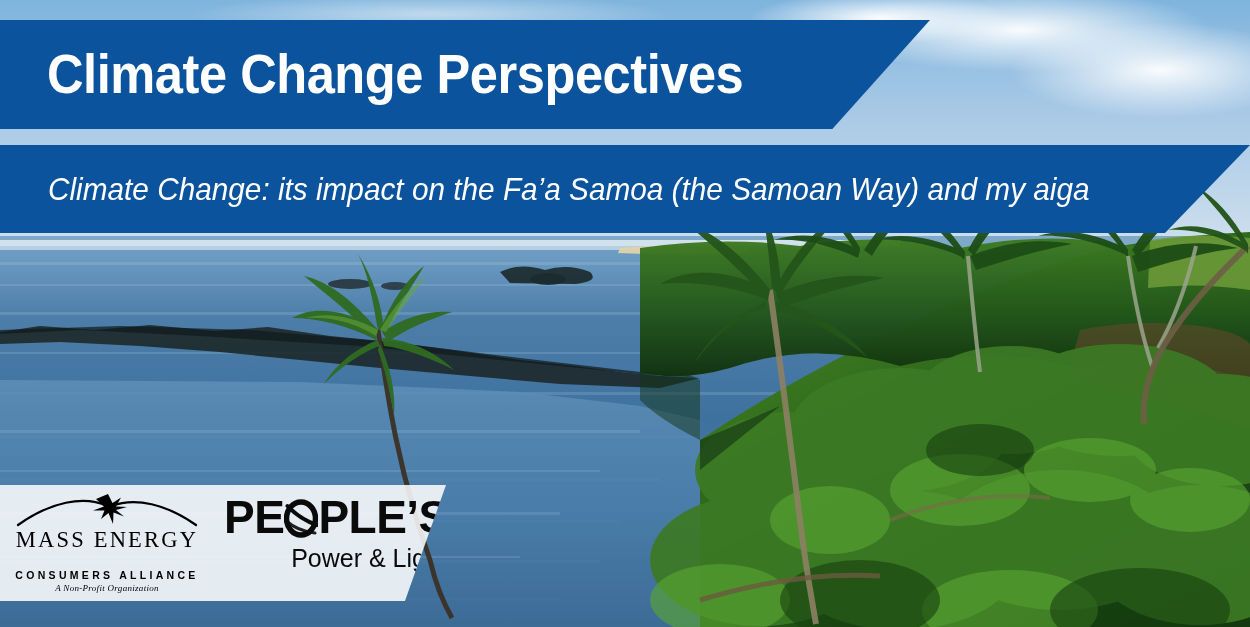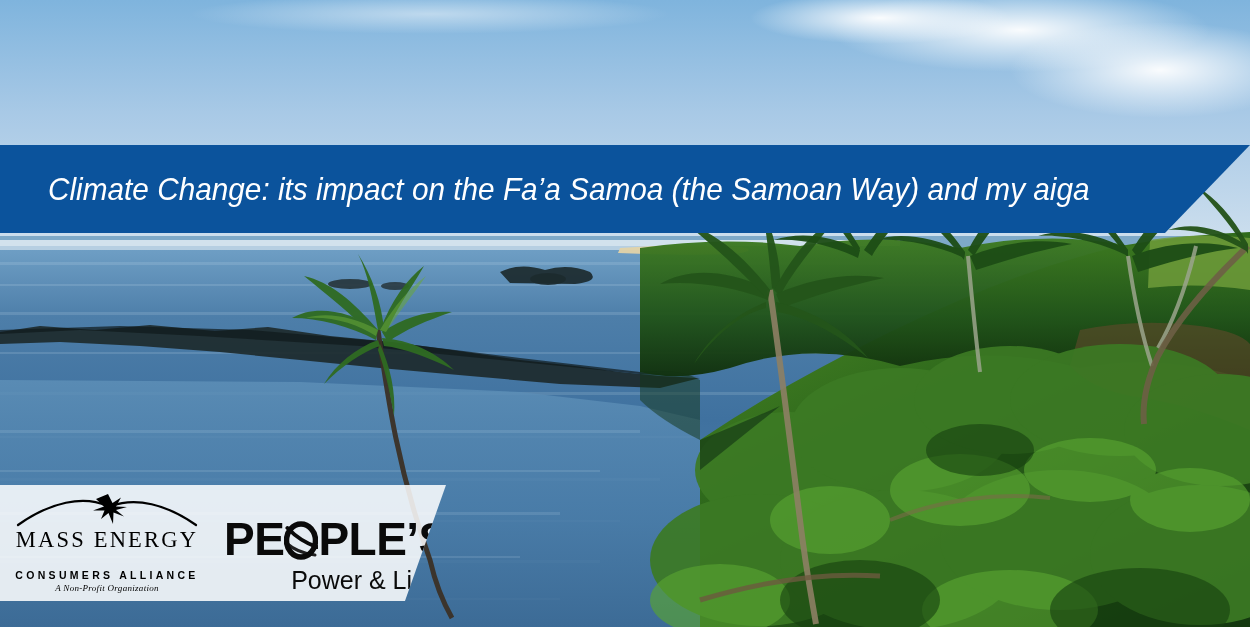--- a/index.html
+++ b/index.html
@@ -84,21 +84,21 @@
     width: 446px;
     height: 116px;
     background: rgba(255,255,255,0.86);
     clip-path: polygon(0 0, 100% 0, 90.8% 100%, 0 100%);
     z-index: 6;
     display: flex;
     align-items: center;
   }
   .logo-row {
     display: flex;
-    align-items: flex-end;
+    align-items: flex-start;
     width: 100%;
     padding-left: 14px;
     box-sizing: border-box;
   }
 
   
   .mass-energy {
     position: relative;
     width: 198px;
     text-align: center;
@@ -339,20 +339,23 @@
       </g>
 
       <path d="M700,600 C760,582 820,572 880,576" stroke="#6b5a3e" stroke-width="5" fill="none" opacity="0.8"></path>
       <path d="M890,520 C940,500 996,492 1050,498" stroke="#7a6a48" stroke-width="4" fill="none" opacity="0.6"></path>
 
       <path d="M700,440 Q740,424 780,406 L700,470 Z" fill="#0d2b12" opacity="0.55"></path>
       <path d="M640,372 Q680,368 700,380 L700,440 Q660,420 640,400 Z" fill="#123314" opacity="0.5"></path>
     </svg>
   </div>
 
+  <div class="title-banner" style="--brand:#0b539c">
+    <div class="title-text">Climate Change Perspectives</div>
+  </div>
 
   <div class="subtitle-banner" style="--brand:#0b539c">
     <div class="subtitle-text">Climate Change: its impact on the Fa’a Samoa (the Samoan Way) and my aiga</div>
   </div>
 
   <div class="logo-plaque">
     <div class="logo-row">
 
       <div class="mass-energy">
         <svg class="me-arc" width="186" height="34" viewBox="0 0 186 34" xmlns="http://www.w3.org/2000/svg">

